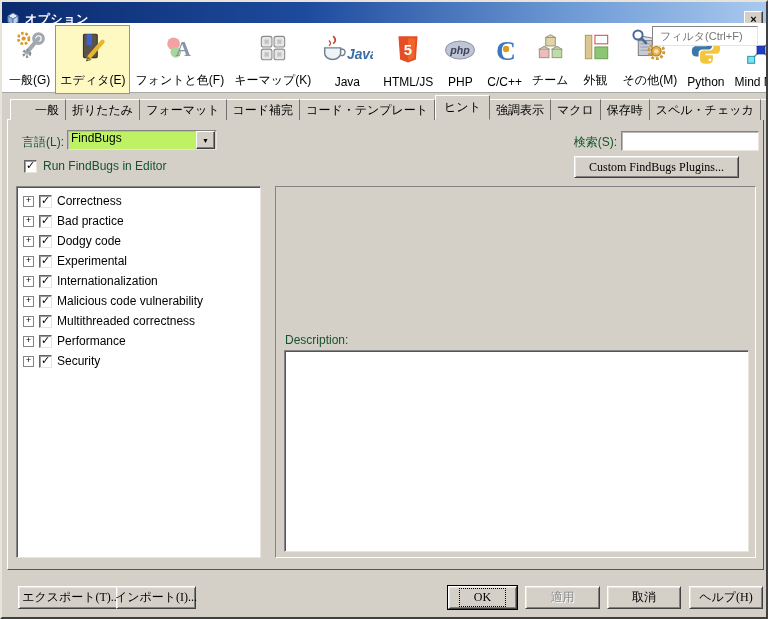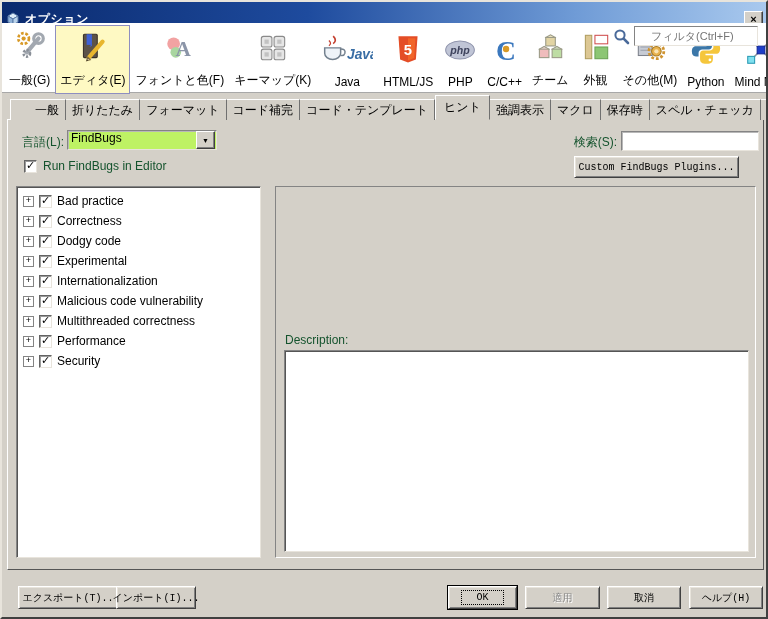--- a/index.html
+++ b/index.html
@@ -8,37 +8,37 @@
   .titlebar{position:absolute;left:0;top:0;right:0;height:34px;background:linear-gradient(to right,#0a2a6e 0%,#1e4b9e 40%,#6f9bd6 75%,#a9c9ee 100%);display:flex;align-items:center;padding:0 3px;box-sizing:border-box;}
   .title-text{color:#fff;font-weight:bold;font-size:12px;margin-left:4px;letter-spacing:0.5px;}
   .close-btn{margin-left:auto;width:17px;height:15px;background:#d4d0c8;border:1px solid;border-color:#fff #404040 #404040 #fff;box-shadow:inset -1px -1px 0 #808080;display:flex;align-items:center;justify-content:center;font-size:11px;font-weight:bold;color:#000;line-height:1;cursor:default;}
   
   .toolbar{position:absolute;left:0;top:21px;right:0;height:70px;background:#ffffff;border-bottom:1px solid #a8a8a8;display:flex;align-items:flex-start;padding:2px 2px 0 2px;box-sizing:border-box;}
   .tb-item{display:flex;flex-direction:column;align-items:center;justify-content:flex-end;padding:3px 4px 4px 4px;height:60px;border:1px solid transparent;}
   .tb-item.selected{background:#fef9c3;border:1px solid #8e8ec0;}
   .tb-icon{height:36px;display:flex;align-items:center;justify-content:center;}
   .tb-label{font-size:12px;color:#000;white-space:nowrap;margin-top:7px;}
   .filterbox{position:absolute;top:24px;right:8px;display:flex;align-items:center;gap:4px;}
-  .filter-input{width:90px;height:16px;border:1px solid;border-color:#848484 #e8e4dc #e8e4dc #848484;background:#fff;font-size:11px;padding:1px 16px;font-family:inherit;color:#555;}
+  .filter-input{width:90px;height:16px;border:1px solid;border-color:#848484 #e8e4dc #e8e4dc #848484;background:#fff;font-size:11px;padding:1px 7px;font-family:inherit;color:#555;}
   
   .tabstrip{position:absolute;left:8px;top:101px;height:17px;display:flex;align-items:flex-end;z-index:3;}
   .tab{font-size:12px;color:#000;padding:2px 6px 1px 6px;background:#d4d0c8;border-top:1px solid #fff;border-right:1px solid #707070;white-space:nowrap;cursor:default;}
   .tab:first-child{border-left:1px solid #fff;padding-left:24px;}
   .tab.active{position:relative;top:0;padding:3px 8px 3px 8px;margin-top:-4px;border:1px solid;border-color:#fff #707070 transparent #fff;background:#d4d0c8;z-index:4;}
   
   .panel{position:absolute;left:5px;top:117px;width:757px;height:451px;background:#d4d0c8;border:1px solid;border-color:#fff #555 #555 #fff;box-sizing:border-box;}
   .lbl{font-size:12px;color:#14532d;white-space:nowrap;}
   .combo{position:absolute;left:59px;top:10px;width:150px;height:20px;background:#bef264;border:1px solid;border-color:#848484 #e8e4dc #e8e4dc #848484;box-shadow:inset 1px 1px 0 #b8b8b8;display:flex;align-items:flex-start;box-sizing:border-box;}
   .combo-value{flex:1;font-size:12px;padding-left:3px;overflow:hidden;white-space:nowrap;}
   .combo-arrow{width:17px;height:16px;margin-right:1px;background:#d4d0c8;border:1px solid;border-color:#fff #404040 #404040 #fff;box-shadow:inset -1px -1px 0 #808080;display:flex;align-items:center;justify-content:center;font-size:7px;color:#000;}
   .combo-arrow::after{content:"▼";}
   .text-field{border:1px solid;border-color:#848484 #e8e4dc #e8e4dc #848484;background:#fff;box-shadow:inset 1px 1px 0 #b8b8b8;font-size:12px;font-family:inherit;padding:1px 3px;box-sizing:border-box;}
   .checkbox{width:13px;height:13px;background:#fff;border:1px solid;border-color:#646464 #e8e4dc #e8e4dc #646464;box-shadow:inset 1px 1px 0 #9a9a9a;display:inline-flex;align-items:center;justify-content:center;font-size:11px;font-weight:bold;color:#000;box-sizing:border-box;flex:0 0 13px;}
   .checkbox.checked::after{content:"✓";margin-top:-2px;}
-  .btn{background:#d4d0c8;border:1px solid;border-color:#fff #404040 #404040 #fff;box-shadow:inset 1px 1px 0 #e8e4dc, inset -1px -1px 0 #808080;font-size:10px;font-family:Liberation Mono, monospace;color:#000;display:flex;align-items:center;justify-content:center;box-sizing:border-box;cursor:default;white-space:nowrap;}
+  .btn{background:#d4d0c8;border:1px solid;border-color:#fff #404040 #404040 #fff;box-shadow:inset 1px 1px 0 #e8e4dc, inset -1px -1px 0 #808080;font-size:12px;font-family:Liberation Serif, serif;color:#000;display:flex;align-items:center;justify-content:center;box-sizing:border-box;cursor:default;white-space:nowrap;}
   .btn-default{outline:1px solid #000;}
   .focus-rect{border:1px dotted #000;padding:1px 14px;}
   .btn.disabled{color:#8a8a8a;text-shadow:1px 1px 0 #fff;}
   
   .tree{position:absolute;left:8px;top:66px;width:245px;height:372px;background:#fff;border:1px solid;border-color:#848484 #e8e4dc #e8e4dc #848484;box-shadow:inset 1px 1px 0 #555;box-sizing:border-box;overflow:hidden;padding:4px 0 0 6px;}
   .tree-row{display:flex;align-items:center;height:20px;gap:5px;}
   .toggle{width:9px;height:9px;border:1px solid #848484;background:#fff;display:inline-flex;align-items:center;justify-content:center;font-size:9px;line-height:7px;color:#000;box-sizing:content-box;flex:0 0 9px;}
   .toggle::after{content:"+";margin-top:-1px;}
   .tree-label{font-size:12px;color:#000;white-space:nowrap;}
   
@@ -270,26 +270,26 @@
       <span class="checkbox checked"></span>
       <span class="lbl">Run FindBugs in Editor</span>
     </div>
 
     <div class="btn" style="position:absolute;right:24px;top:36px;width:165px;height:22px;">Custom FindBugs Plugins...</div>
 
     <div class="tree">
       <div class="tree-row">
         <span class="toggle"></span>
         <span class="checkbox checked"></span>
+        <span class="tree-label">Correctness</span>
+      </div>
+      <div class="tree-row">
+        <span class="toggle"></span>
+        <span class="checkbox checked"></span>
         <span class="tree-label">Bad practice</span>
-      </div>
-      <div class="tree-row">
-        <span class="toggle"></span>
-        <span class="checkbox checked"></span>
-        <span class="tree-label">Correctness</span>
       </div>
       <div class="tree-row">
         <span class="toggle"></span>
         <span class="checkbox checked"></span>
         <span class="tree-label">Dodgy code</span>
       </div>
       <div class="tree-row">
         <span class="toggle"></span>
         <span class="checkbox checked"></span>
         <span class="tree-label">Experimental</span>

